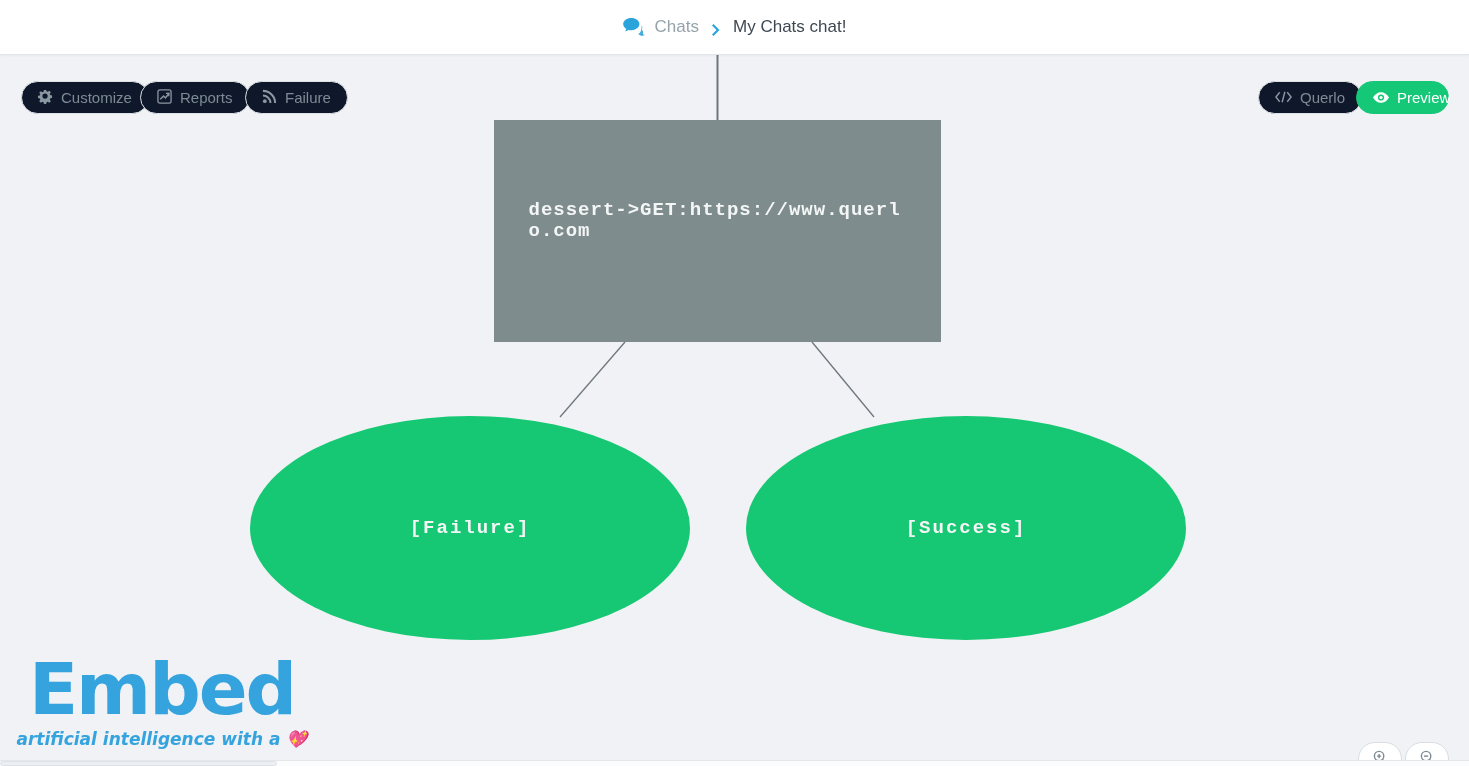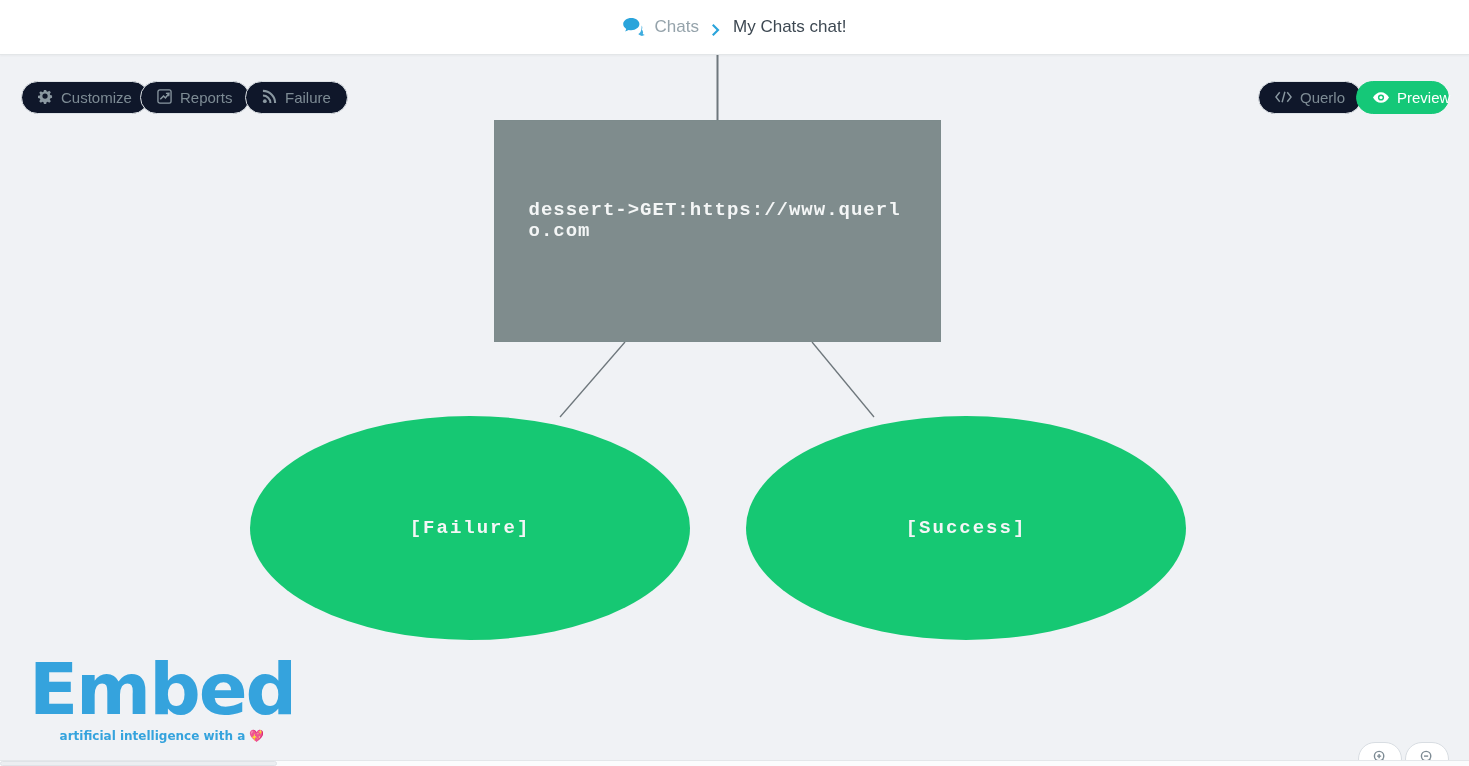--- a/index.html
+++ b/index.html
@@ -84,21 +84,21 @@
   .node-success { left: 746px; }
 
   
   .branding { position: absolute; left: 16px; top: 596px; z-index: 3; width: 292px; text-align: center; }
   .logo-text {
     font-family: "DejaVu Sans", sans-serif; font-weight: bold;
     font-size: 72px; line-height: 76px; color: #35a3dd; letter-spacing: -2px;
   }
   .logo-tagline {
     font-family: "DejaVu Sans", sans-serif; font-weight: bold;
-    font-size: 12px; color: #35a3dd; margin-top: 2px;
+    font-size: 17px; color: #35a3dd; margin-top: 2px; font-style: italic;
   }
 
   
   .zoom-controls { position: absolute; left: 1358px; top: 687px; display: flex; gap: 3px; z-index: 3; }
   .zoom-btn {
     width: 44px; height: 34px;
     background: #ffffff; border: 1px solid #d8dde2; border-radius: 17px;
     display: flex; align-items: center; justify-content: center;
     color: #7d8b94; cursor: pointer;
   }

